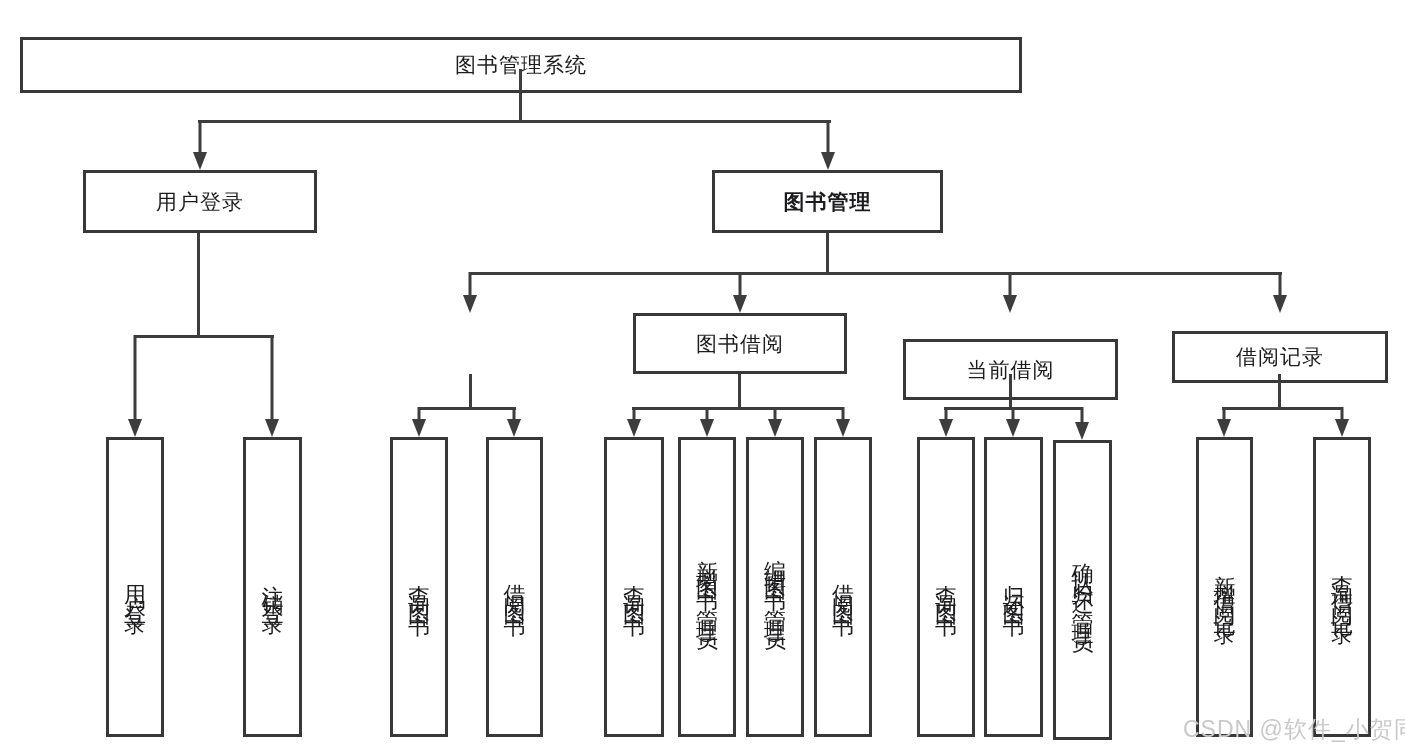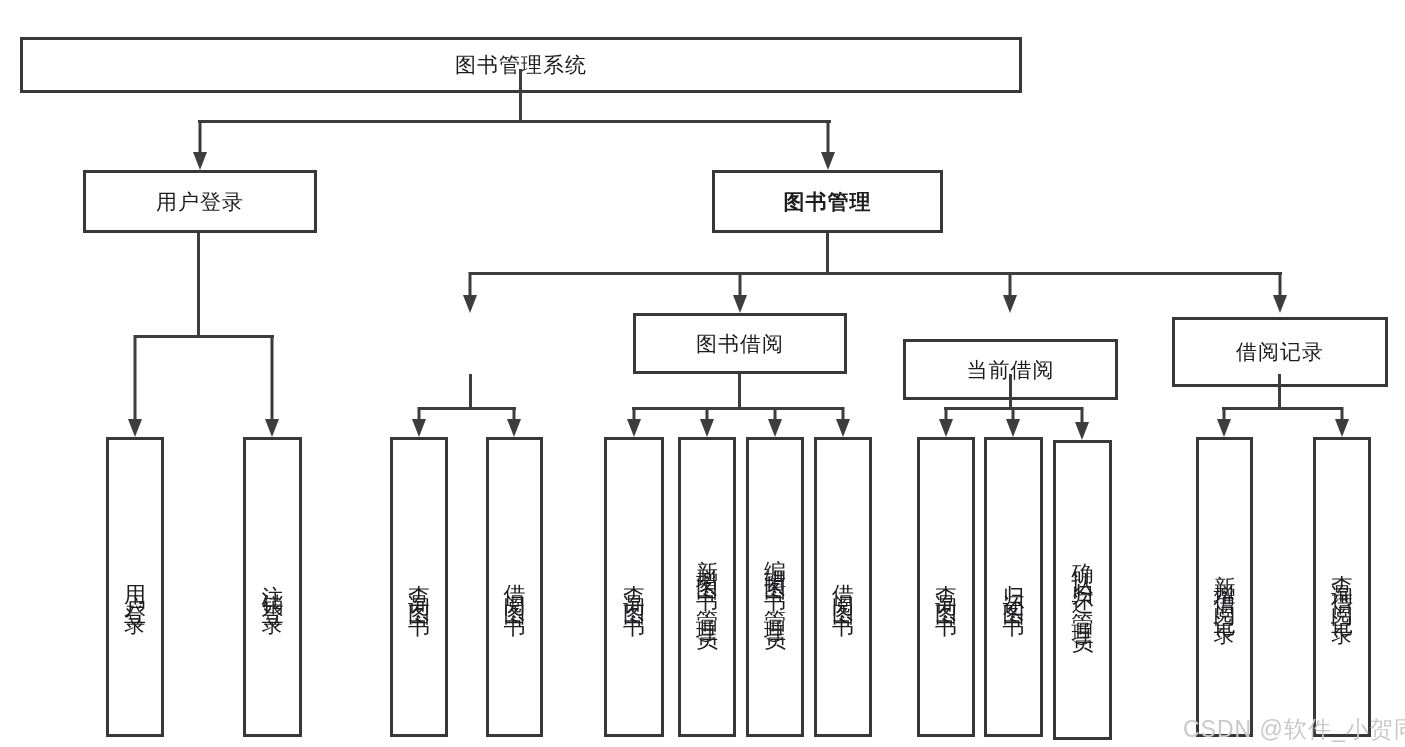--- a/index.html
+++ b/index.html
@@ -74,21 +74,21 @@
   <div class="arrow" style="left:733px;top:272px;height:41px;"></div>
   <div class="arrow" style="left:1003px;top:272px;height:41px;"></div>
   <div class="arrow" style="left:1273px;top:272px;height:41px;"></div>
 
   <div class="box" style="left:633px;top:313px;width:214px;height:61px;">
     <span>图书借阅</span>
   </div>
   <div class="box" style="left:903px;top:313px;width:215px;height:61px;margin-top:26px;">
     <span>当前借阅</span>
   </div>
-  <div class="box" style="left:1172px;top:317px;width:216px;height:70px;">
+  <div class="box" style="left:1172px;top:331px;width:216px;height:52px;">
     <span>借阅记录</span>
   </div>
 
   <div class="vline" style="left:469px;top:374px;height:33px;"></div>
   <div class="hline" style="left:418px;top:407px;width:98px;"></div>
   <div class="arrow" style="left:412px;top:407px;height:30px;"></div>
   <div class="arrow" style="left:507px;top:407px;height:30px;"></div>
 
   <div class="vline" style="left:738px;top:374px;height:33px;"></div>
   <div class="hline" style="left:632px;top:407px;width:212px;"></div>

